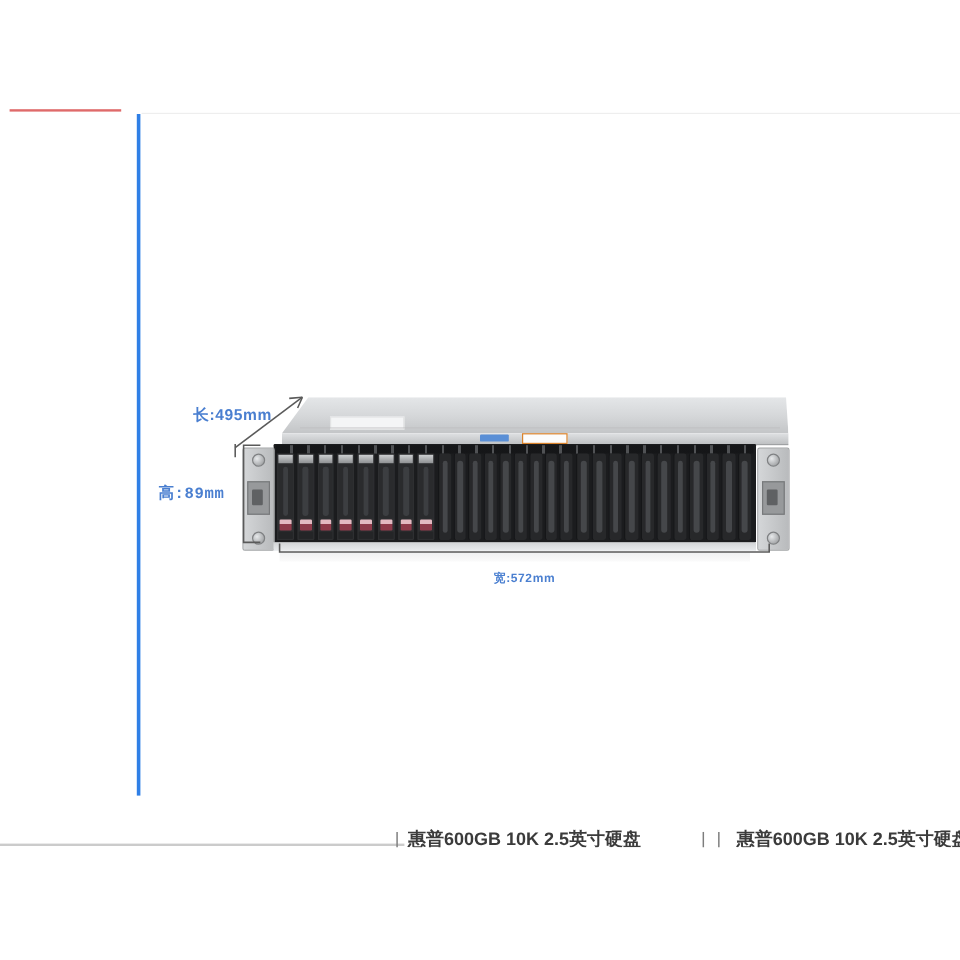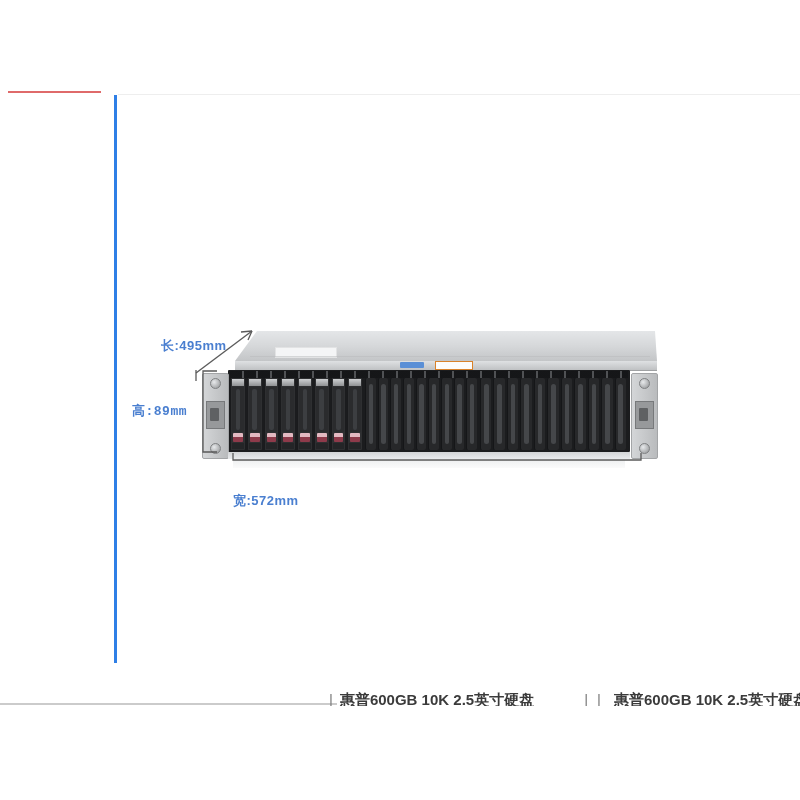--- a/index.html
+++ b/index.html
@@ -13,21 +13,21 @@
   
   #top-red-line{left:8px;top:91px;width:93px;height:2px;}
   #top-divider{left:118px;top:94px;width:682px;height:1px;}
   #left-blue-line{left:114px;top:95px;width:3px;height:568px;}
   #bottom-divider{left:0;top:703px;width:337px;height:2px;}
 
   
   .dim-label{font-size:13px;font-weight:bold;letter-spacing:0.5px;}
   #length-label{left:161px;top:337px;}
   #height-label{left:132px;top:402px;font-family:Liberation Mono, monospace;}
-  #width-label{left:233px;top:492px;width:408px;text-align:left;font-size:13px;}
+  #width-label{left:233px;top:475px;width:408px;text-align:center;font-size:10px;}
   #dim-lines{left:0;top:0;width:800px;height:800px;pointer-events:none;}
 
   
   #server{left:195px;top:326px;width:470px;height:150px;}
   #server-lid{
     left:0;top:0;width:470px;height:36px;
     clip-path:polygon(62px 5px,460px 5px,462px 35px,40px 35px);
     background:linear-gradient(#e9ebed 0%,#d6d8da 55%,#c2c4c6 100%);
   }
   #lid-label{left:80px;top:21px;width:60px;height:9px;background:#f4f5f6;border:1px solid #e2e3e4;}

